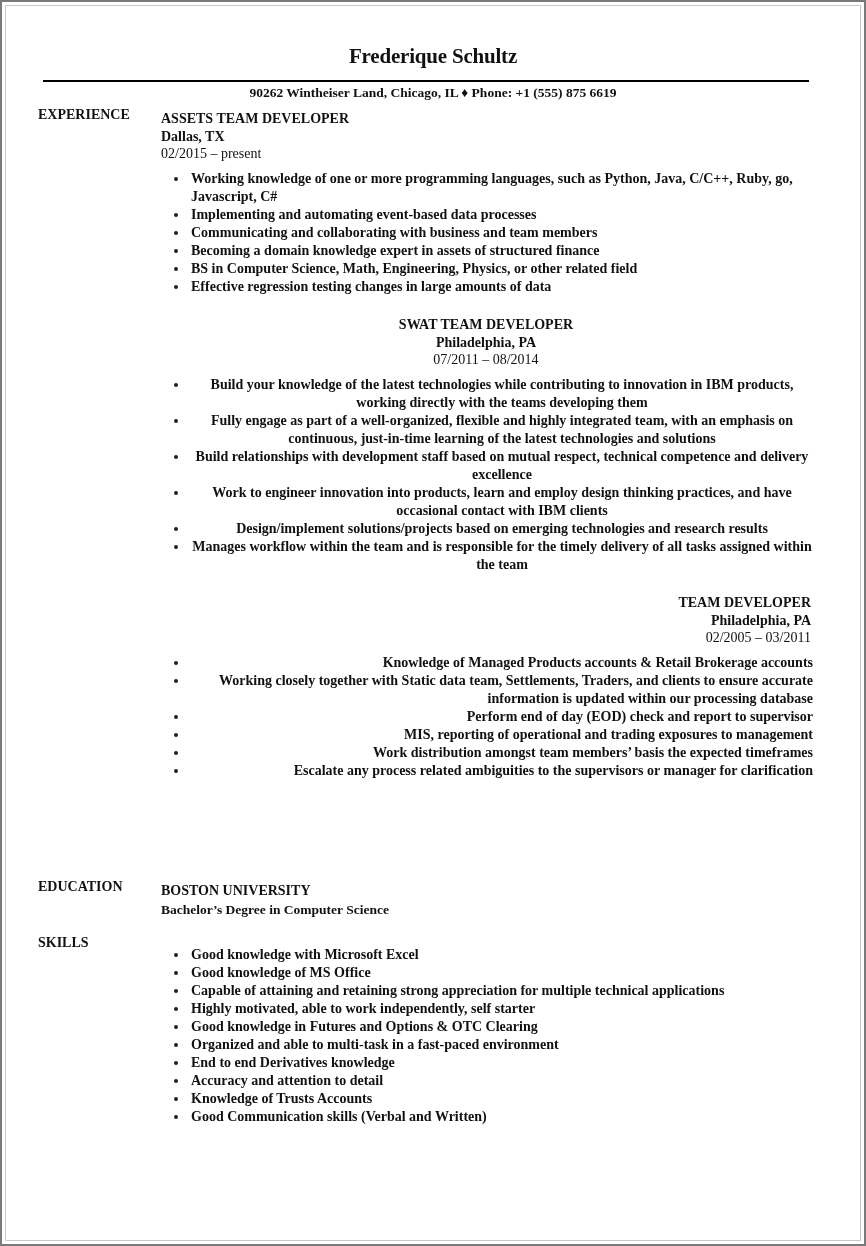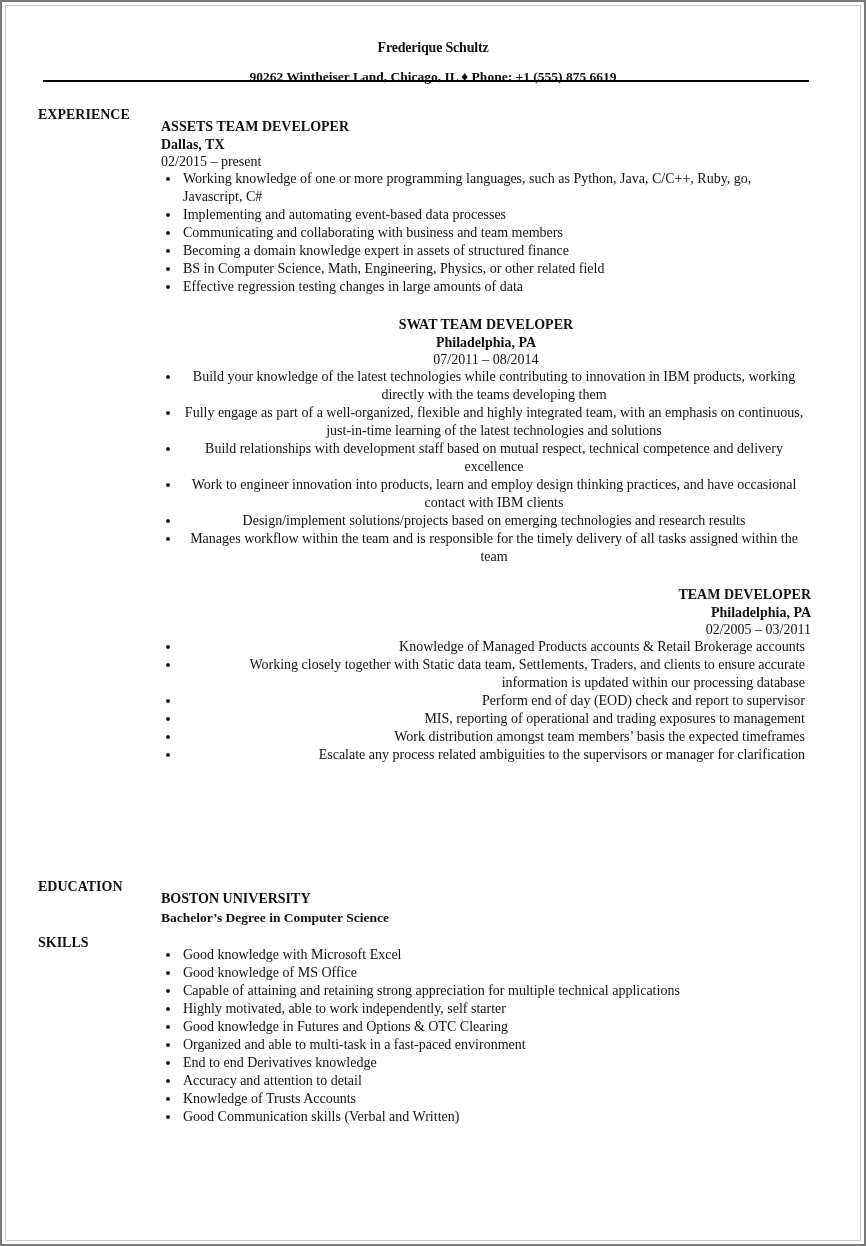--- a/index.html
+++ b/index.html
@@ -13,42 +13,42 @@
       box-sizing: border-box; border: 2px solid #7a7a7a;
     }
     .frame-inner {
       position: absolute; left: 3px; top: 3px; right: 3px; bottom: 3px;
       border: 1px solid #c8c8c8;
     }
     .header {
       position: absolute; left: 0; top: 28px; width: 866px; text-align: center;
     }
     .name {
-      font-size: 14px; font-weight: bold; letter-spacing: -0.2px; margin: 8px;
+      font-size: 21px; font-weight: bold; letter-spacing: -0.2px; margin: 16px;
       line-height: 24px;
     }
     .contact {
       font-size: 13.5px; font-weight: bold; line-height: 18px;
     }
     .rule {
       position: absolute; left: 43px; top: 80px; width: 766px; height: 2px;
       background: #000;
     }
     .section { position: absolute; left: 0; width: 866px; }
     .section-label {
       position: absolute; left: 38px; top: 4px; font-size: 14px; font-weight: bold;
       line-height: 18px;
     }
-    .section-body { position: absolute; left: 161px; top: 16px; width: 650px; }
+    .section-body { position: absolute; left: 161px; top: 8px; width: 650px; }
     .job { margin-bottom: 16px; }
     .job-title { font-size: 14px; font-weight: bold; line-height: 18px; }
     .job-loc { font-size: 14px; font-weight: bold; line-height: 18px; }
     .job-dates { font-size: 14px; line-height: 16px; }
     ul.bullets {
-      list-style: none; margin: 0; padding: 0;
+      list-style: none; margin: 8px; padding: 0; font-weight: bold;
     }
     ul.bullets li {
       position: relative; padding-left: 22px; font-size: 14px; line-height: 18px;
       width: 622px;
     }
     ul.bullets li::before {
       content: ""; position: absolute; left: 5px; top: 7px; width: 4px; height: 4px;
       border-radius: 50%; background: #222;
     }
     .edu-school { font-size: 14px; font-weight: bold; line-height: 18px; }

